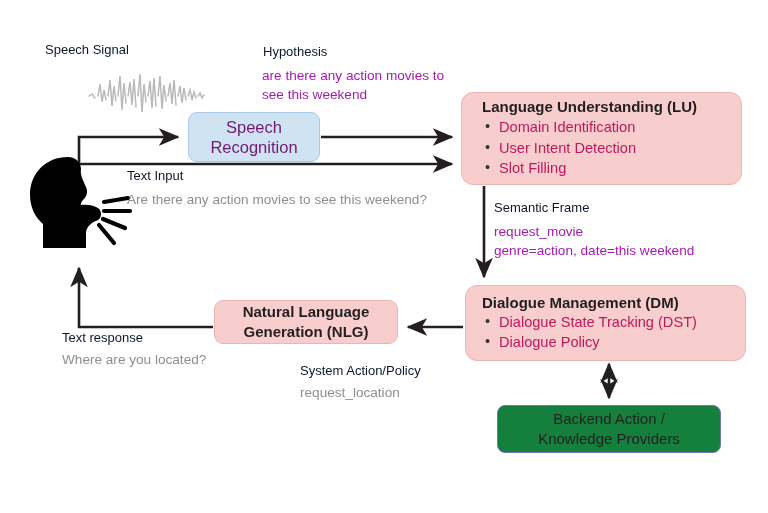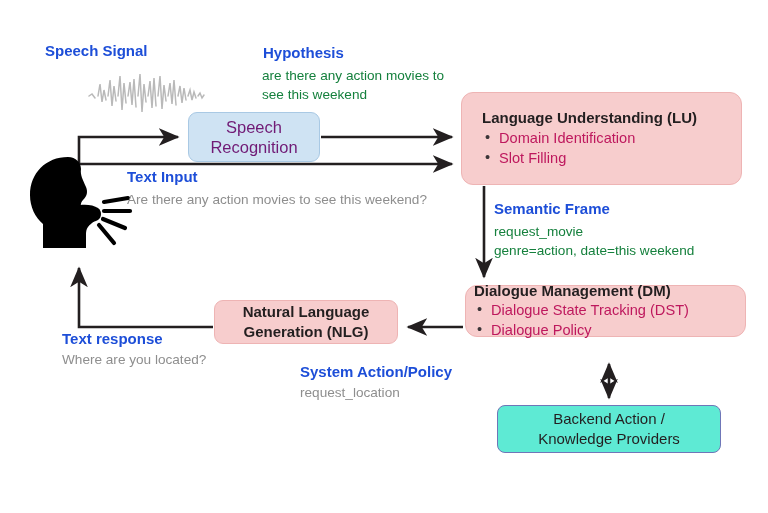--- a/index.html
+++ b/index.html
@@ -83,24 +83,24 @@
     padding: 5px 0 5px 20px;
   }
   #node-lu .node-title { font-size: 15px; margin-bottom: 2px; }
   #node-lu .bullets li { font-size: 14.6px; line-height: 20.5px; }
 
   
   #node-dm {
     left: 465px;
     top: 285px;
     width: 281px;
-    height: 52px;
+    height: 76px;
     background: #f7cdcd;
     border: 1.6px solid #eeb4b4;
-    padding: 3px 0 3px 8px;
+    padding: 3px 0 3px 16px;
   }
   #node-dm .node-title { font-size: 15px; margin-bottom: 1px; }
   #node-dm .bullets li { font-size: 14.6px; line-height: 20.5px; }
 
   
   #node-nlg {
     left: 214px;
     top: 300px;
     width: 184px;
     height: 44px;
@@ -114,47 +114,46 @@
     color: #231f20;
     border-radius: 9px;
   }
 
   
   #node-backend {
     left: 497px;
     top: 405px;
     width: 224px;
     height: 48px;
-    background: #5eead4;
+    background: #15803d;
     border: 1.6px solid #6f76b8;
     align-items: center;
     text-align: center;
     font-size: 15px;
     line-height: 20px;
     color: #231f20;
     border-radius: 8px;
   }
 
   
   .lbl {
     position: absolute;
     z-index: 4;
     white-space: nowrap;
   }
   .lbl-strong {
-    color: #1d4ed8;
-    font-size: 15px;
-    font-weight: bold;
+    color: #0f172a;
+    font-size: 13px;
   }
   .lbl-soft {
     color: #8e8e8e;
     font-size: 13.6px;
   }
   .lbl-soft-2 {
-    color: #15803d;
+    color: #a21caf;
     font-size: 13.6px;
     line-height: 19px;
   }
 
   #lbl-speech-signal { left: 45px;  top: 42px;  }
   #lbl-hypothesis    { left: 263px; top: 44px;  }
   #lbl-hypothesis-text { left: 262px; top: 66px; }
   #lbl-text-input    { left: 127px; top: 168px; }
   #lbl-text-input-text { left: 127px; top: 192px; }
   #lbl-semantic      { left: 494px; top: 200px; }
@@ -297,20 +296,21 @@
 
   <div class="node" id="node-asr">
     <div>Speech</div>
     <div>Recognition</div>
   </div>
 
   <div class="node" id="node-lu">
     <div class="node-title">Language Understanding (LU)</div>
     <ul class="bullets">
       <li>Domain Identification</li>
+      <li>User Intent Detection</li>
       <li>Slot Filling</li>
     </ul>
   </div>
 
   <div class="node" id="node-dm">
     <div class="node-title">Dialogue Management (DM)</div>
     <ul class="bullets">
       <li>Dialogue State Tracking (DST)</li>
       <li>Dialogue Policy</li>
     </ul>

